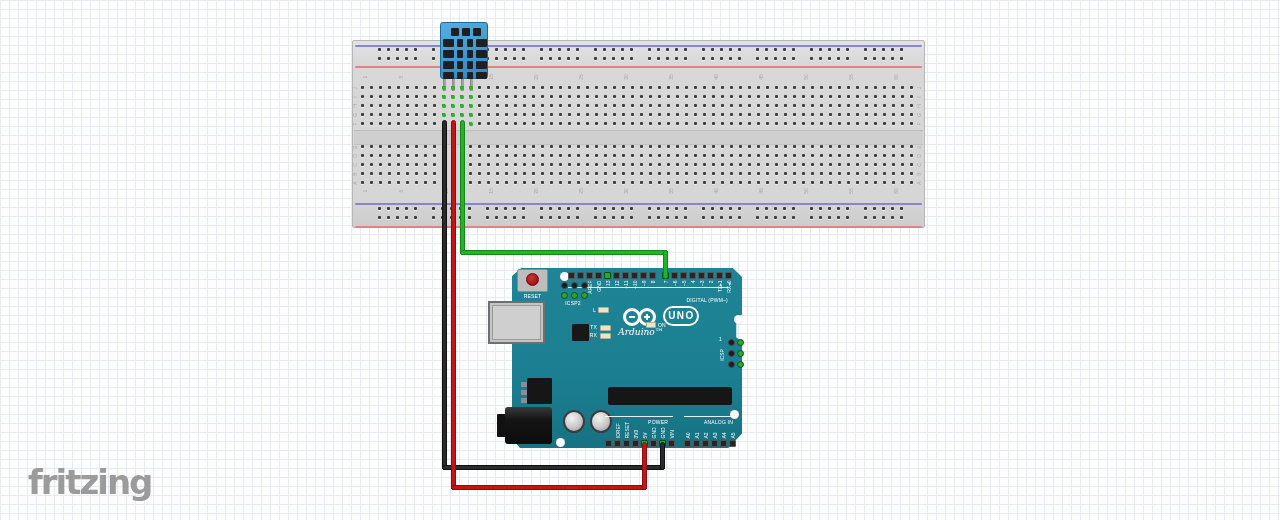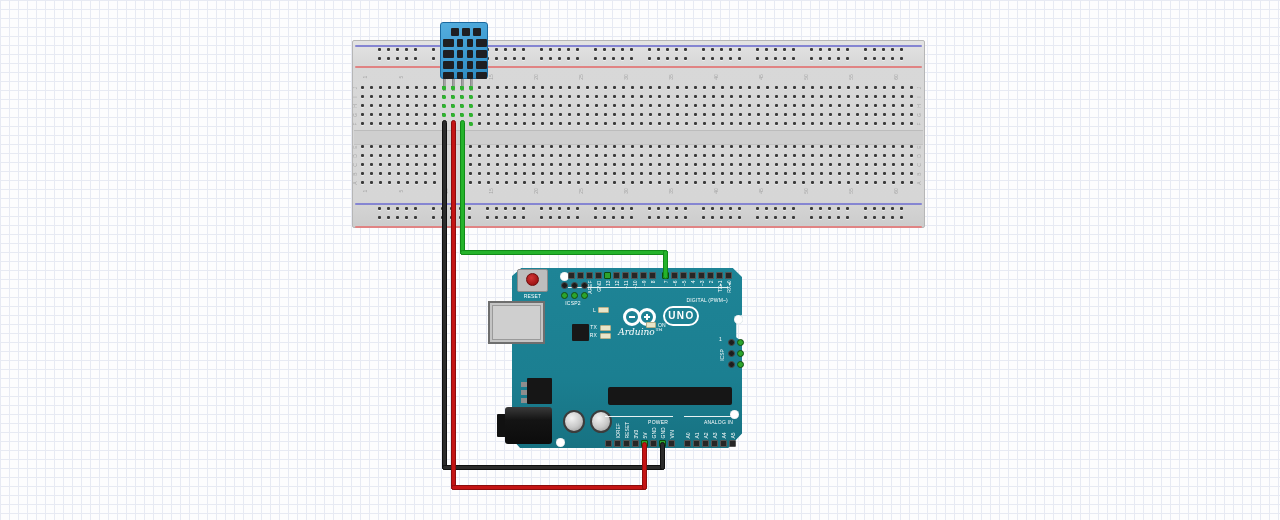--- a/index.html
+++ b/index.html
@@ -1137,13 +1137,14 @@
       <div class="wireseg" style="left: 442px; top: 465px; width: 223px; height: 5px; background: rgb(43, 43, 43); border: 1px solid rgb(16, 16, 16);"></div>
       <div class="wireseg" style="left: 660px; top: 442px; width: 5px; height: 28px; background: rgb(43, 43, 43); border: 1px solid rgb(16, 16, 16);"></div>
       <div class="wireseg" style="left: 451px; top: 120px; width: 5px; height: 370px; background: rgb(196, 20, 20); border: 1px solid rgb(140, 13, 13);"></div>
       <div class="wireseg" style="left: 451px; top: 485px; width: 196px; height: 5px; background: rgb(196, 20, 20); border: 1px solid rgb(140, 13, 13);"></div>
       <div class="wireseg" style="left: 642px; top: 442px; width: 5px; height: 48px; background: rgb(196, 20, 20); border: 1px solid rgb(140, 13, 13);"></div>
       <div class="wireseg" style="left: 460px; top: 120px; width: 5px; height: 135px; background: rgb(37, 179, 43); border: 1px solid rgb(18, 138, 24);"></div>
       <div class="wireseg" style="left: 460px; top: 250px; width: 208px; height: 5px; background: rgb(37, 179, 43); border: 1px solid rgb(18, 138, 24);"></div>
       <div class="wireseg" style="left: 663px; top: 250px; width: 5px; height: 29px; background: rgb(37, 179, 43); border: 1px solid rgb(18, 138, 24);"></div>
     </div>
 
+  <div id="watermark">fritzing</div>
 </div>
 
 </body></html>

